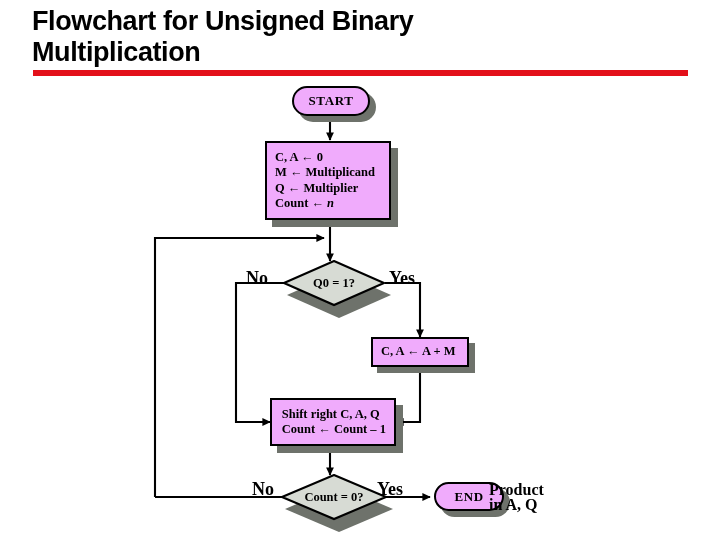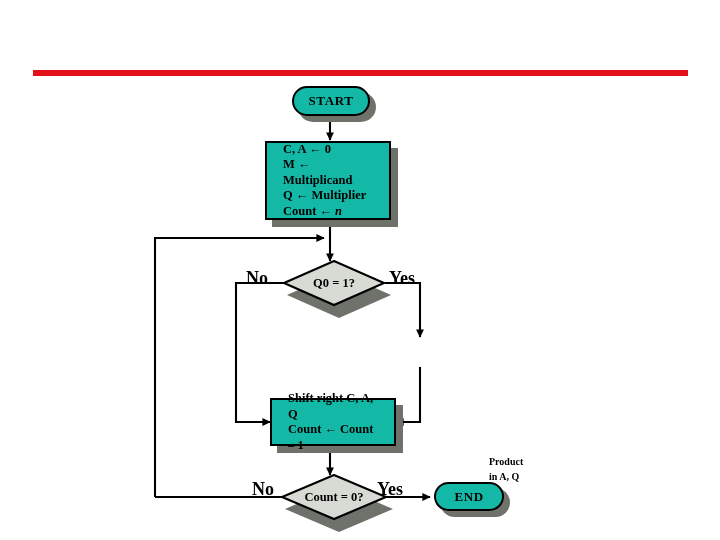--- a/index.html
+++ b/index.html
@@ -62,40 +62,40 @@
   }
   .shadow {
     position: absolute;
     background: #6e726b;
   }
   .face {
     position: absolute;
     left: 0;
     top: 0;
     box-sizing: border-box;
-    background: #14b8a6;
+    background: #f0abfc;
     border: 2px solid #000000;
     display: flex;
     flex-direction: column;
     justify-content: center;
   }
   .term .face, .term .shadow {
     border-radius: 18px;
   }
   .term .face {
     align-items: center;
   }
 
   .proc-text {
     font-family: "Liberation Serif", serif;
     font-weight: bold;
     font-size: 12.5px;
     line-height: 15.5px;
     color: #000000;
-    padding: 0 16px;
+    padding: 0 8px;
     white-space: pre-line;
   }
   .term-text {
     font-family: "Liberation Serif", serif;
     font-weight: bold;
     font-size: 13px;
     letter-spacing: 0.6px;
     color: #000000;
   }
 
@@ -126,36 +126,37 @@
     font-weight: bold;
     font-size: 18px;
     color: #000000;
     white-space: nowrap;
   }
 
   
   #annotation {
     position: absolute;
     left: 489px;
-    top: 454px;
-    font-family: "Liberation Serif", serif;
-    font-weight: bold;
-    font-size: 10px;
+    top: 482px;
+    font-family: "Liberation Serif", serif;
+    font-weight: bold;
+    font-size: 16px;
     line-height: 15px;
     color: #000000;
     white-space: pre-line;
   }
 
   .ital { font-style: italic; }
 </style>
 </head>
 <body>
 
 <div id="slide">
 
+  <div id="title">Flowchart for Unsigned Binary<br>Multiplication</div>
   <div id="title-rule"></div>
 
   <div id="chart">
     <svg width="720" height="540" viewBox="0 0 720 540">
       <defs>
         <marker id="ah" markerWidth="9" markerHeight="9" refX="7.6" refY="4.5" orient="auto" markerUnits="userSpaceOnUse">
           <path d="M0,0.6 L8.4,4.5 L0,8.4 z" fill="#000000"></path>
         </marker>
       </defs>
 
@@ -200,20 +201,26 @@
       <polygon points="56,12 108,35 56,58 4,35" fill="#6e726b"></polygon>
       <polygon points="51,1 101,23 51,45 1,23" fill="#d7dbd4" stroke="#000000" stroke-width="2.1"></polygon>
     </svg>
     <div class="dia-label" style="width:102px; height:46px;align-items:center;">
         <span>
       Q0 = 1?
     </span>
       </div>
   </div>
 
+  <div class="node" style="left:371px; top:337px; width:98px; height:30px;">
+    <div class="shadow" style="left:6px; top:6px; width:98px; height:30px;"></div>
+    <div class="face" style="width:98px; height:30px;">
+      <span class="proc-text">C, A ← A + M</span>
+    </div>
+  </div>
 
   <div class="node" style="left:270px; top:398px; width:126px; height:48px;">
     <div class="shadow" style="left:7px; top:7px; width:126px; height:48px;"></div>
     <div class="face" style="width:126px; height:48px;align-items:flex-end;">
       <span class="proc-text">Shift right C, A, Q<br>Count ← Count – 1</span>
     </div>
   </div>
 
   <div class="dia" style="left:281px; top:474px; width:108px; height:46px;">
     <svg width="120" height="58" viewBox="0 0 120 58">

